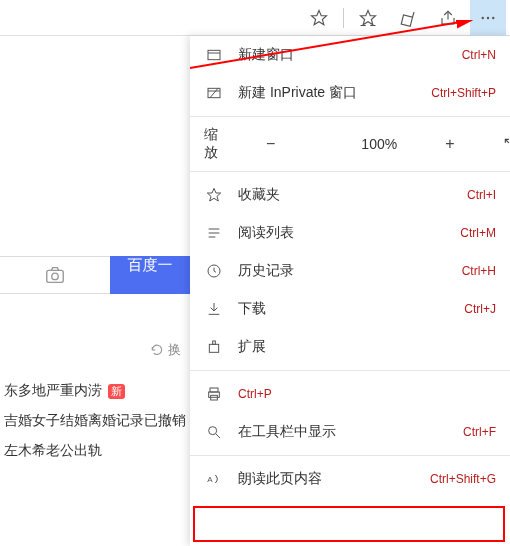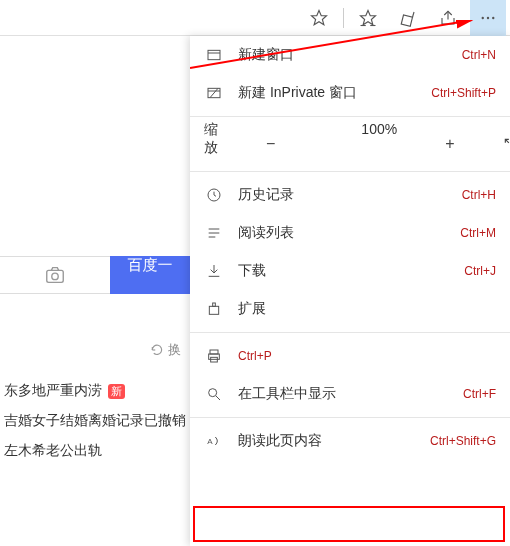--- a/index.html
+++ b/index.html
@@ -137,20 +137,21 @@
       color: #888;
       font-size: 12px;
     }
     .menu-sep {
       height: 1px;
       background: #e5e5e5;
       margin: 4px 0;
     }
     .zoom-row {
       display: flex;
+      align-items: center;
       height: 46px;
       padding: 0 14px;
       gap: 48px;
     }
     .zoom-label {
       flex: 1;
       font-size: 14px;
     }
     .zoom-ctrl {
       width: 34px;
@@ -295,37 +296,46 @@
           <path d="M20 14 V20 H14"></path>
           <path d="M4 4 L10 10"></path>
           <path d="M20 20 L14 14"></path>
         </svg>
     </span>
   </div>
   <div class="menu-sep"></div>
   <div class="menu-item">
     <span class="icon">
       <svg width="16" height="16" viewBox="0 0 24 24" fill="none" stroke="currentColor" stroke-width="1.5">
-          <circle cx="12" cy="12" r="9"></circle>
-          <path d="M12 7 V12 L15 14"></path>
-        </svg>
-    </span>
-    <span class="label">历史记录</span>
-    <span class="shortcut">Ctrl+H</span>
+          <polygon points="12,2 15,9 22,9 16.5,14 18.5,21 12,17 5.5,21 7.5,14 2,9 9,9"></polygon>
+        </svg>
+    </span>
+    <span class="label">收藏夹</span>
+    <span class="shortcut">Ctrl+I</span>
   </div>
   <div class="menu-item">
     <span class="icon">
       <svg width="16" height="16" viewBox="0 0 24 24" fill="none" stroke="currentColor" stroke-width="1.5">
           <line x1="4" y1="6" x2="20" y2="6"></line>
           <line x1="4" y1="12" x2="20" y2="12"></line>
           <line x1="4" y1="18" x2="14" y2="18"></line>
         </svg>
     </span>
     <span class="label">阅读列表</span>
     <span class="shortcut">Ctrl+M</span>
+  </div>
+  <div class="menu-item">
+    <span class="icon">
+      <svg width="16" height="16" viewBox="0 0 24 24" fill="none" stroke="currentColor" stroke-width="1.5">
+          <circle cx="12" cy="12" r="9"></circle>
+          <path d="M12 7 V12 L15 14"></path>
+        </svg>
+    </span>
+    <span class="label">历史记录</span>
+    <span class="shortcut">Ctrl+H</span>
   </div>
   <div class="menu-item">
     <span class="icon">
       <svg width="16" height="16" viewBox="0 0 24 24" fill="none" stroke="currentColor" stroke-width="1.5">
           <path d="M12 3 V15"></path>
           <path d="M7 10 L12 15 L17 10"></path>
           <line x1="4" y1="20" x2="20" y2="20"></line>
         </svg>
     </span>
     <span class="label">下载</span>

